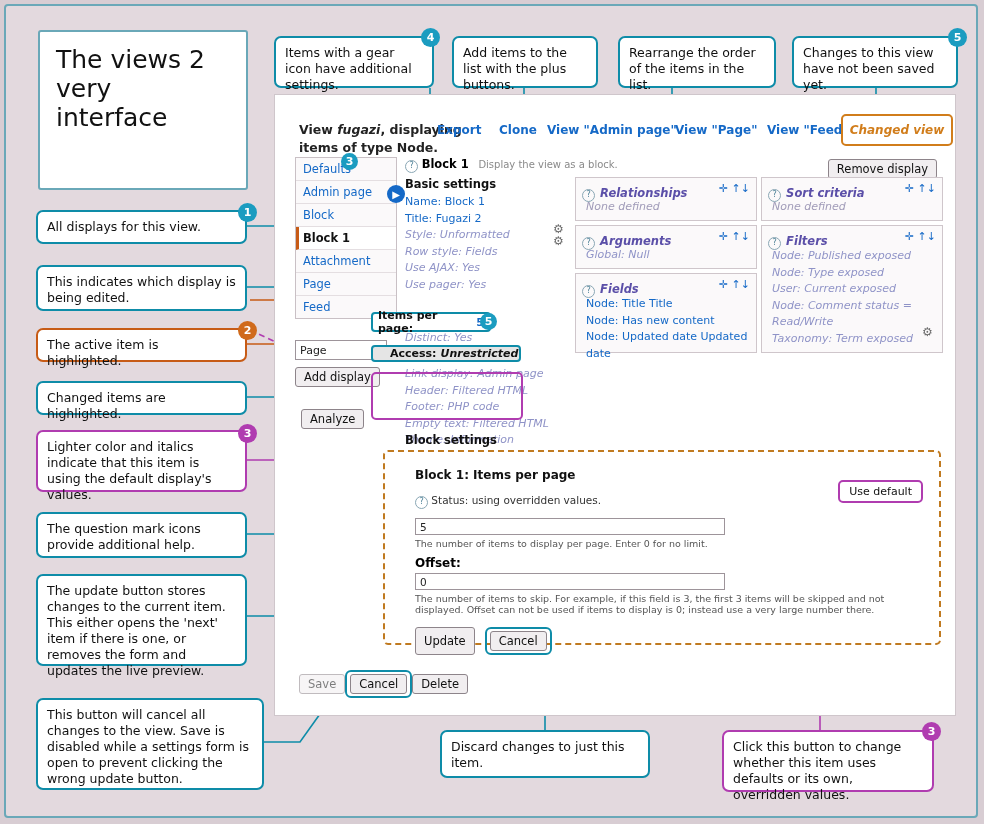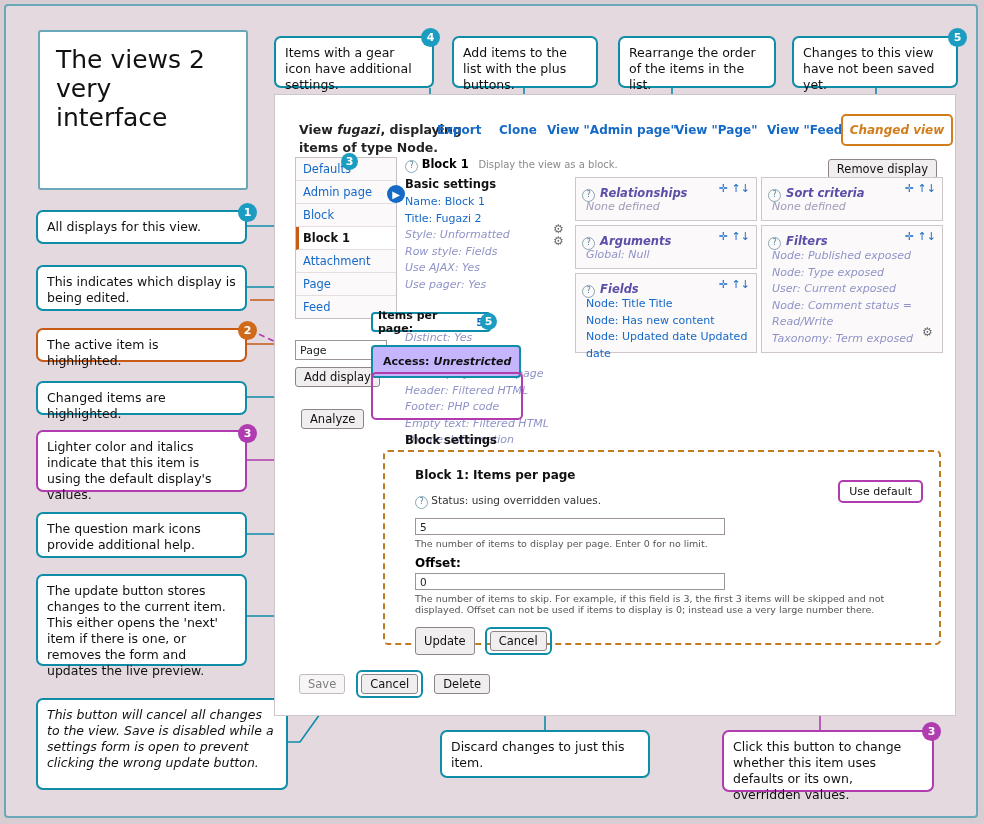--- a/index.html
+++ b/index.html
@@ -115,23 +115,23 @@
     border-radius:50%; color:#4a7f95; font-size:8px; text-align:center; line-height:10px;
   }
 
   .itemsperpage {
     position:absolute; left:96px; top:217px; width:120px; height:20px;
     border:2px solid #0e8ca8; border-radius:4px; background:#fff;
     display:flex; align-items:center; padding:0 5px; font-size:11px; font-weight:bold;
     box-sizing:border-box; color:#111;
   }
   .accessbox {
-    position:absolute; left:96px; top:250px; width:150px; height:33px;
-    border:2px solid #0e8ca8; border-radius:4px; background:#c4b5fd;
-    display:flex; align-items:center; padding:0 10px; font-size:11px; font-weight:bold;
+    position:absolute; left:96px; top:250px; width:150px; height:17px;
+    border:2px solid #0e8ca8; border-radius:4px; background:#e5e5e5;
+    display:flex; align-items:center; padding:0 17px; font-size:11px; font-weight:bold;
     box-sizing:border-box; color:#111;
   }
   .purplebox {
     position:absolute; left:96px; top:277px; width:152px; height:48px;
     border:2px solid #b03cb0; border-radius:5px; box-sizing:border-box;
   }
 
   
   .formArea {
     position:absolute; left:108px; top:355px; width:558px; height:195px;
@@ -145,21 +145,21 @@
     font-size:10.5px; padding:1px 4px; box-sizing:border-box; color:#222;
     display:flex; align-items:center;
   }
   .helptext { font-size:9.5px; color:#555; }
   .usedefault {
     position:absolute; right:16px; top:28px;
     border:2px solid #b03cb0; border-radius:5px; background:#fff;
     padding:3px 9px; font-size:11px; color:#111;
   }
 
-  .bottombtns { position:absolute; left:24px; top:575px; display:flex; gap:11px; align-items:center; }
+  .bottombtns { position:absolute; left:24px; top:575px; display:flex; gap:0; align-items:center; }
   .cancelRing { border:2px solid #0e8ca8; border-radius:6px; padding:2px 3px; display:inline-flex; }
 
   
   svg#lines { position:absolute; left:0; top:0; width:984px; height:824px; pointer-events:none; }
 </style>
 </head>
 <body>
 
 <div id="frame"></div>
 
@@ -233,21 +233,21 @@
 <div class="badge purple" style="left:238px; top:424px;">3</div>
 
 <div class="callout" style="left:36px; top:512px; width:211px; height:46px;">
   <span>The question mark icons provide additional help.</span>
 </div>
 
 <div class="callout" style="left:36px; top:574px; width:211px; height:92px;">
   <span>The update button stores changes to the current item. This either opens the 'next' item if there is one, or removes the form and updates the live preview.</span>
 </div>
 
-<div class="callout" style="left:36px; top:698px; width:252px; height:92px;font-style:italic;">
+<div class="callout" style="left:36px; top:698px; width:228px; height:92px;">
   <span>This button will cancel all changes to the view. Save is disabled while a settings form is open to prevent clicking the wrong update button.</span>
 </div>
 
 <div class="callout orange" style="left:716px; top:355px; width:124px; height:58px;">
   <span>Click an item to display its settings in the lower area.</span>
 </div>
 
 <div class="callout" style="left:440px; top:730px; width:210px; height:48px;">
   <span>Discard changes to just this item.</span>
 </div>

